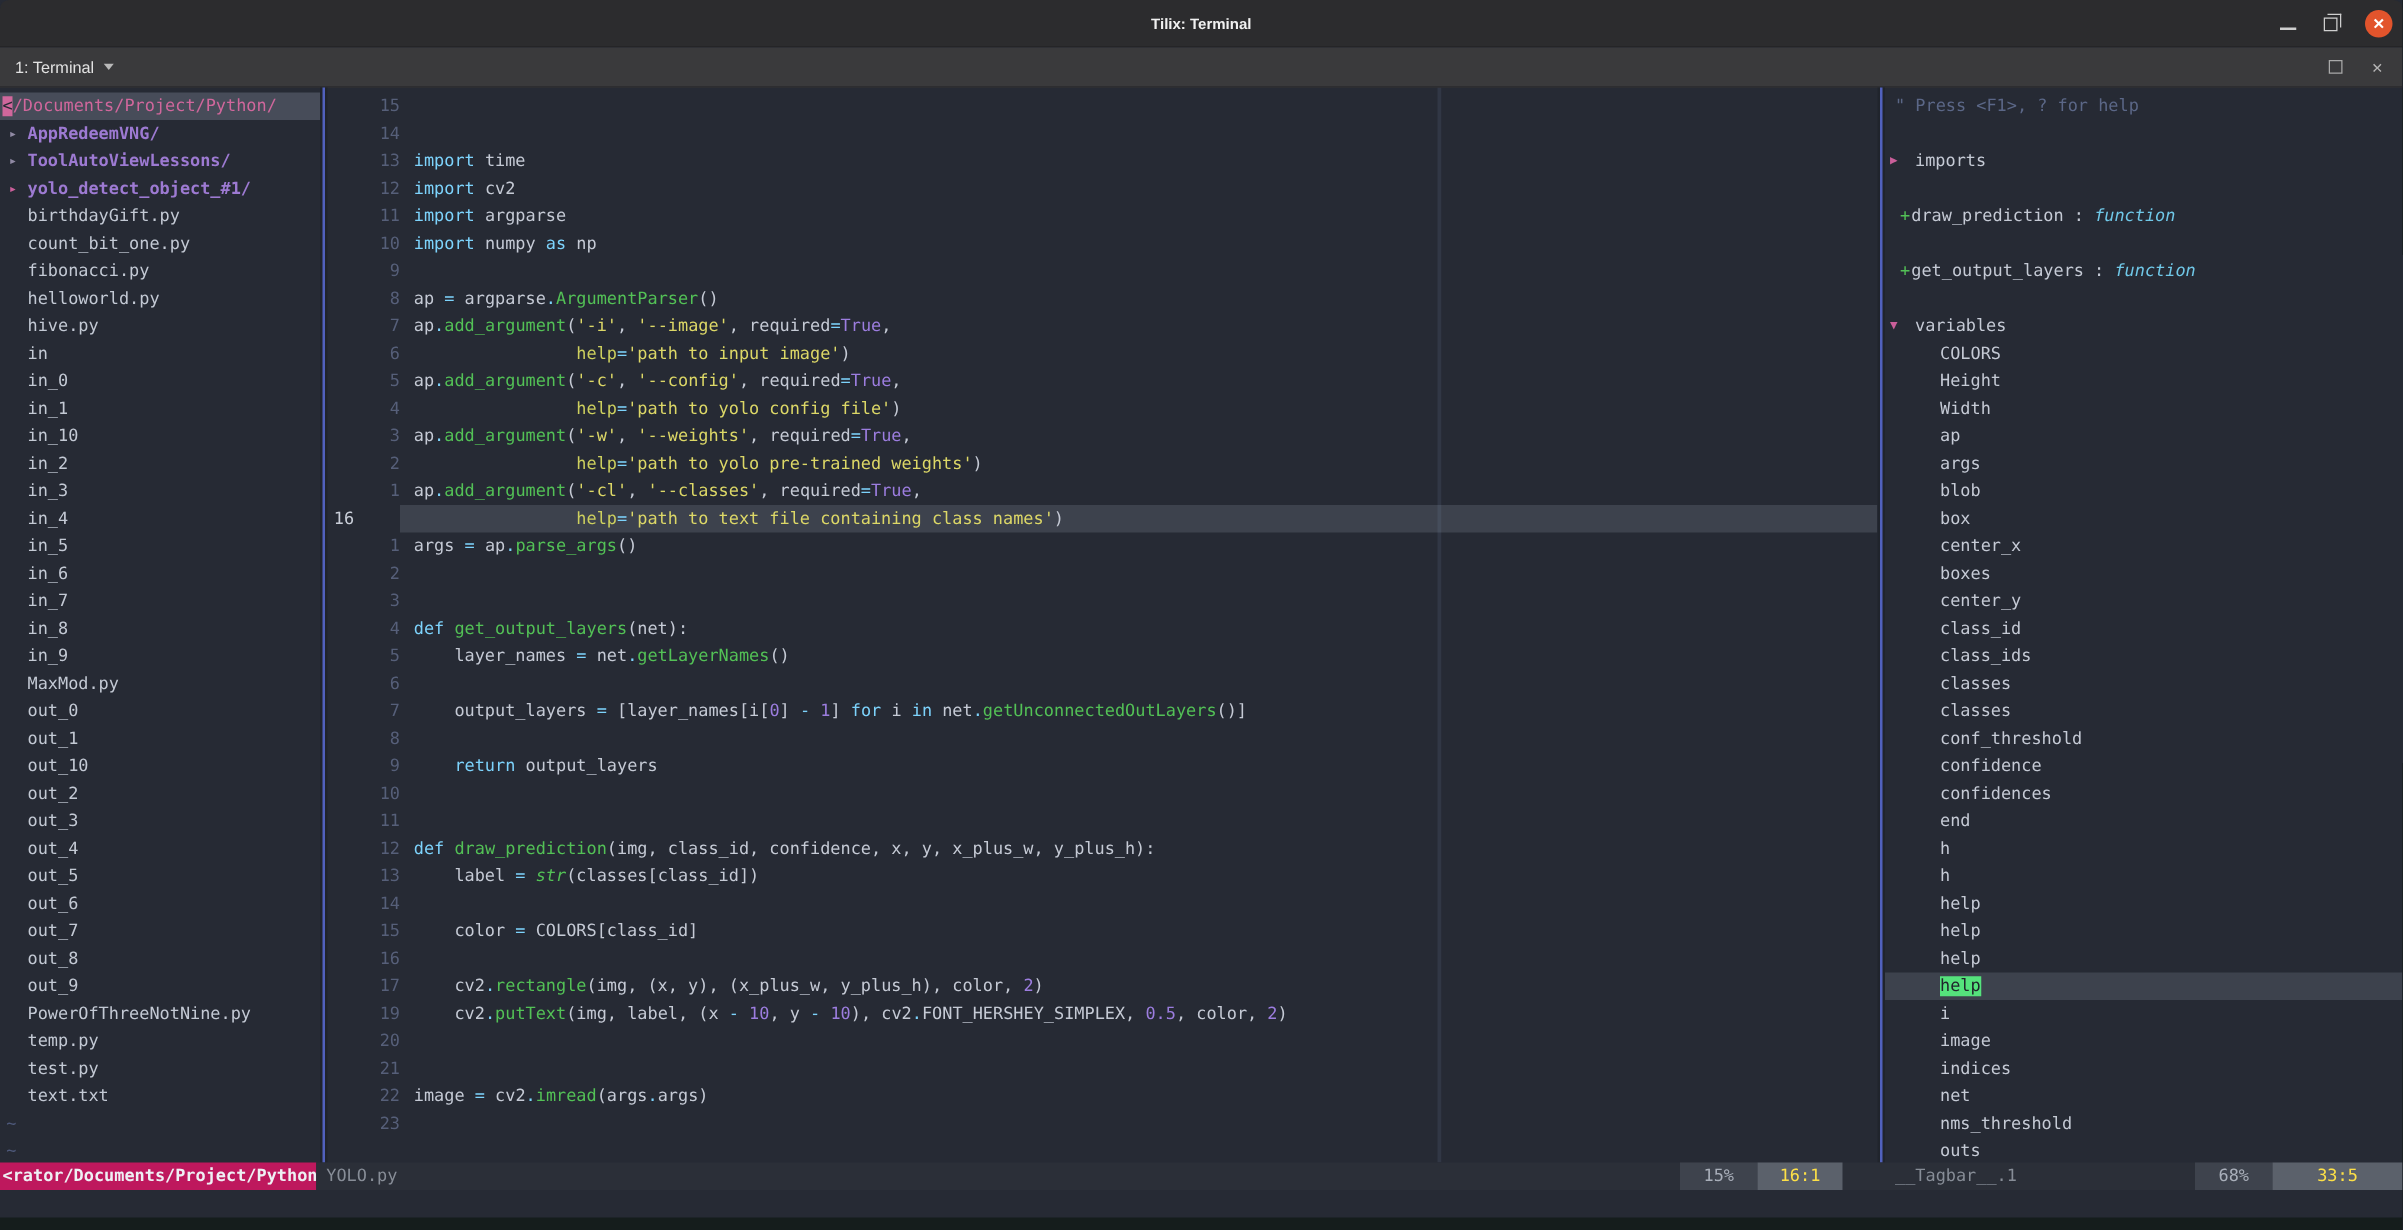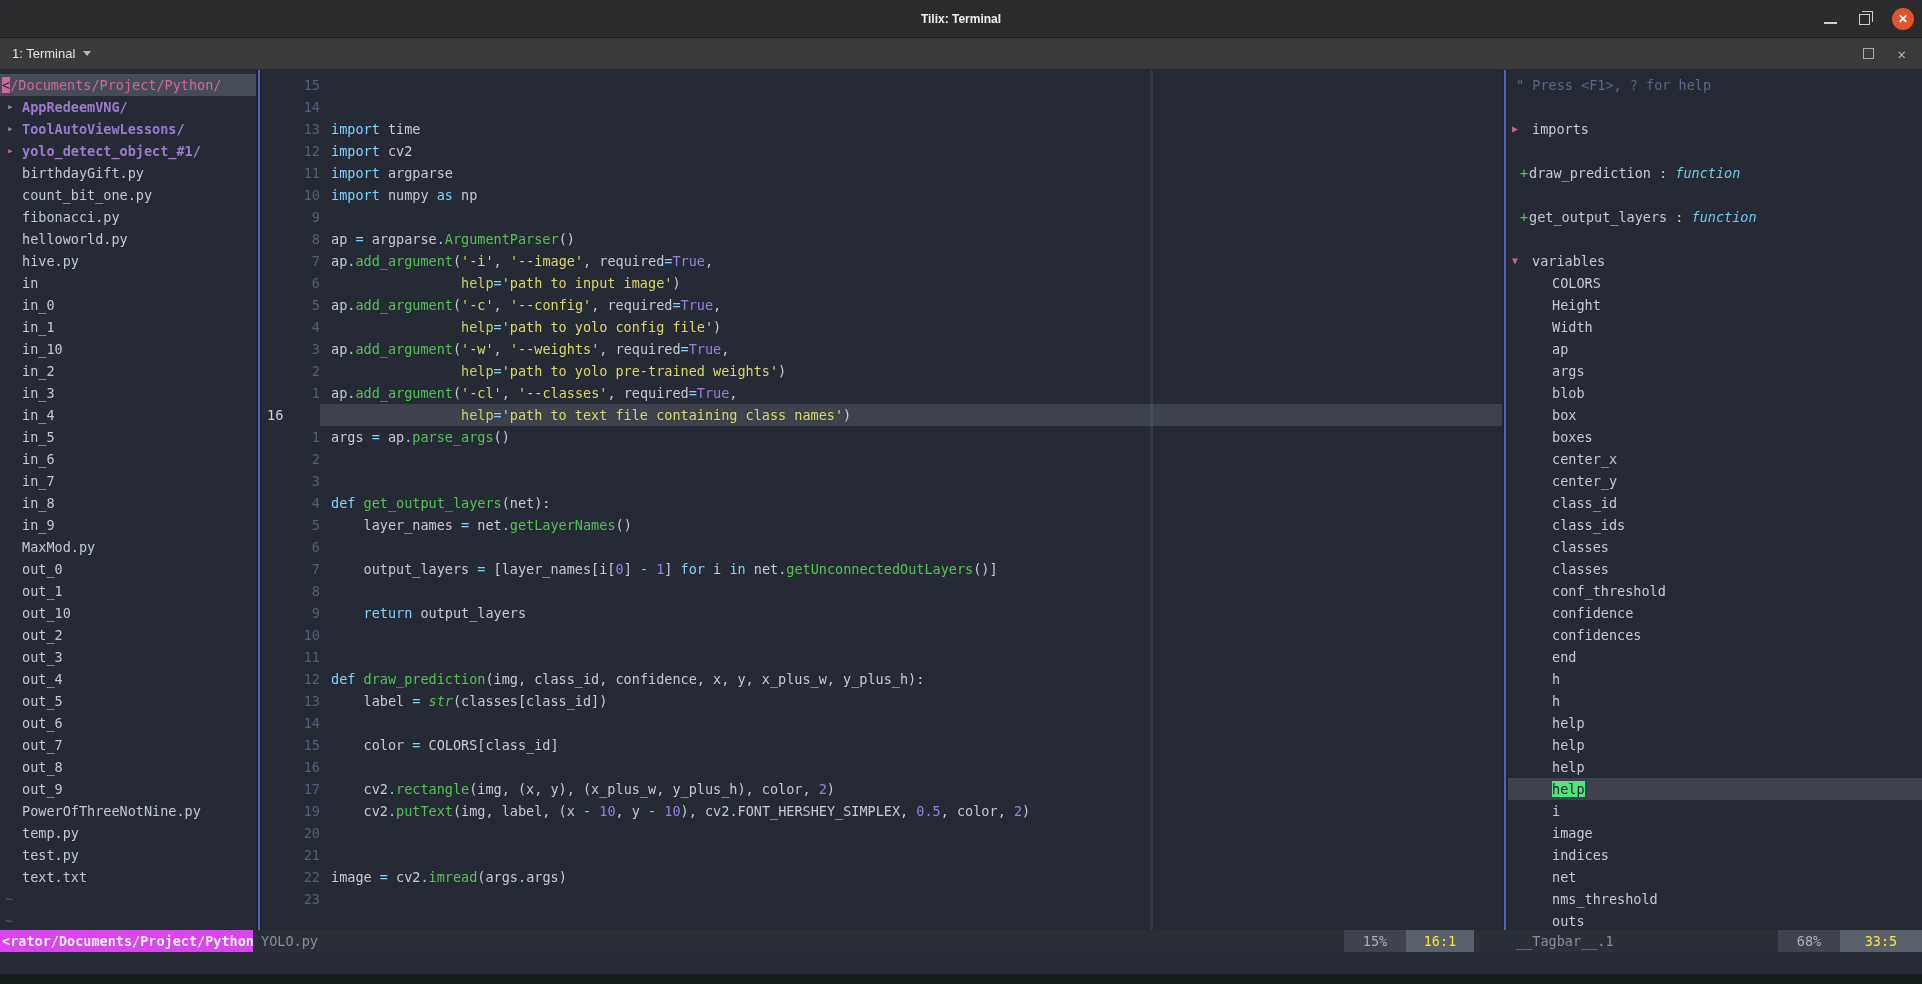--- a/index.html
+++ b/index.html
@@ -61,28 +61,28 @@
   .t-section{padding-left:24px}
   .t-arrow{position:absolute;left:4px;color:#ca5f9a;font-size:10px}
   .t-tag{padding-left:21px}
   .t-plus{position:absolute;left:12px;color:#53c156}
   .t-type{color:#70c8e8;font-style:italic}
   .t-var{padding-left:44px}
   .t-row.cur{background:#3d424d}
   .t-sel{background:#55e27c;color:#20242c}
   
   .statusbar{position:absolute;top:930px;left:0;width:1922px;height:22px;display:flex;line-height:22px}
-  .st-tree{width:253px;background:#d946ef;color:#eef0f4;font-weight:bold;padding-left:2px;white-space:pre;overflow:hidden}
+  .st-tree{width:253px;background:#be185d;color:#eef0f4;font-weight:bold;padding-left:2px;white-space:pre;overflow:hidden}
   .st-editor{width:1255px;background:#2b2f38;display:flex}
   .st-tagbar{width:414px;background:#2b2f38;display:flex}
   .st-file{color:#878d97;padding-left:8px}
   .st-spring{flex:1}
   .st-pct{width:62px;background:#3e434d;color:#a9afba;text-align:center}
   .st-pos{width:68px;background:#5b616b;color:#fde047;text-align:center}
-  .st-pos.wide{width:82px}
+  .st-pos.wide{width:104px}
   .st-tail{width:34px}
   
   .cmdline{position:absolute;top:952px;left:0;right:0;height:22px;background:#262a34}
   .bottomstrip{position:absolute;top:974px;left:0;right:0;height:10px;background:#151d1c}
 </style>
 </head>
 <body>
 
 <div class="window">
 
@@ -318,22 +318,22 @@
           <div class="t-row t-tag"><span class="t-plus">+</span><span class="">get_output_layers</span><span class=""> : </span><span class="t-type">function</span></div>
           <div class="t-row"></div>
           <div class="t-row t-section"><span class="t-arrow">▼</span><span class="">variables</span></div>
           <div class="t-row t-var">COLORS</div>
           <div class="t-row t-var">Height</div>
           <div class="t-row t-var">Width</div>
           <div class="t-row t-var">ap</div>
           <div class="t-row t-var">args</div>
           <div class="t-row t-var">blob</div>
           <div class="t-row t-var">box</div>
+          <div class="t-row t-var">center_x</div>
           <div class="t-row t-var">boxes</div>
-          <div class="t-row t-var">center_x</div>
           <div class="t-row t-var">center_y</div>
           <div class="t-row t-var">class_id</div>
           <div class="t-row t-var">class_ids</div>
           <div class="t-row t-var">classes</div>
           <div class="t-row t-var">classes</div>
           <div class="t-row t-var">conf_threshold</div>
           <div class="t-row t-var">confidence</div>
           <div class="t-row t-var">confidences</div>
           <div class="t-row t-var">end</div>
           <div class="t-row t-var">h</div>

